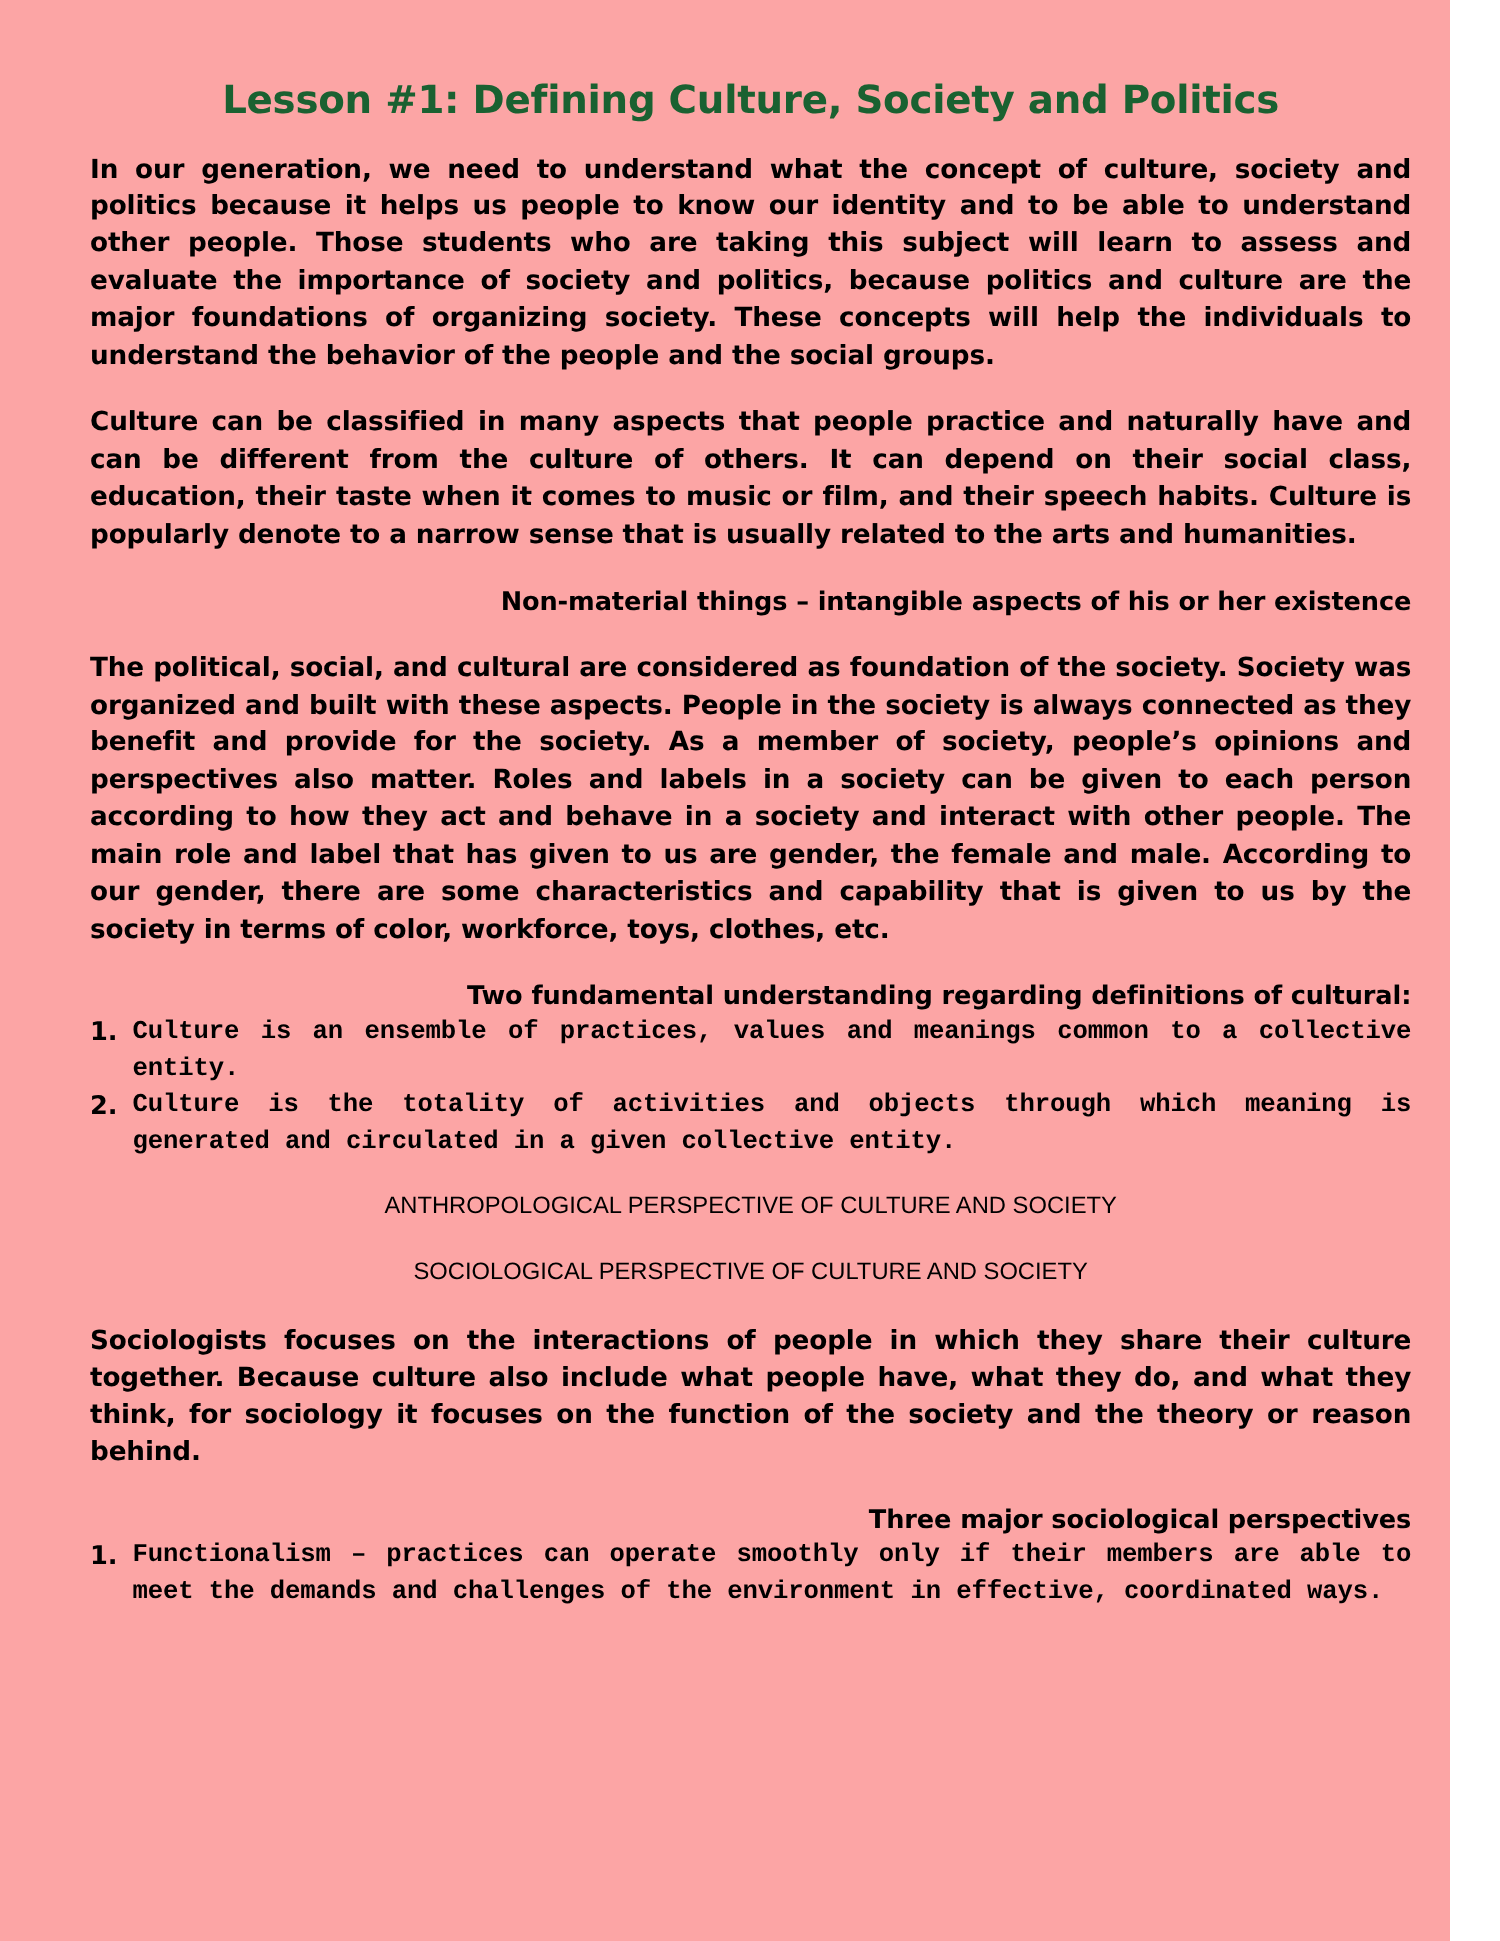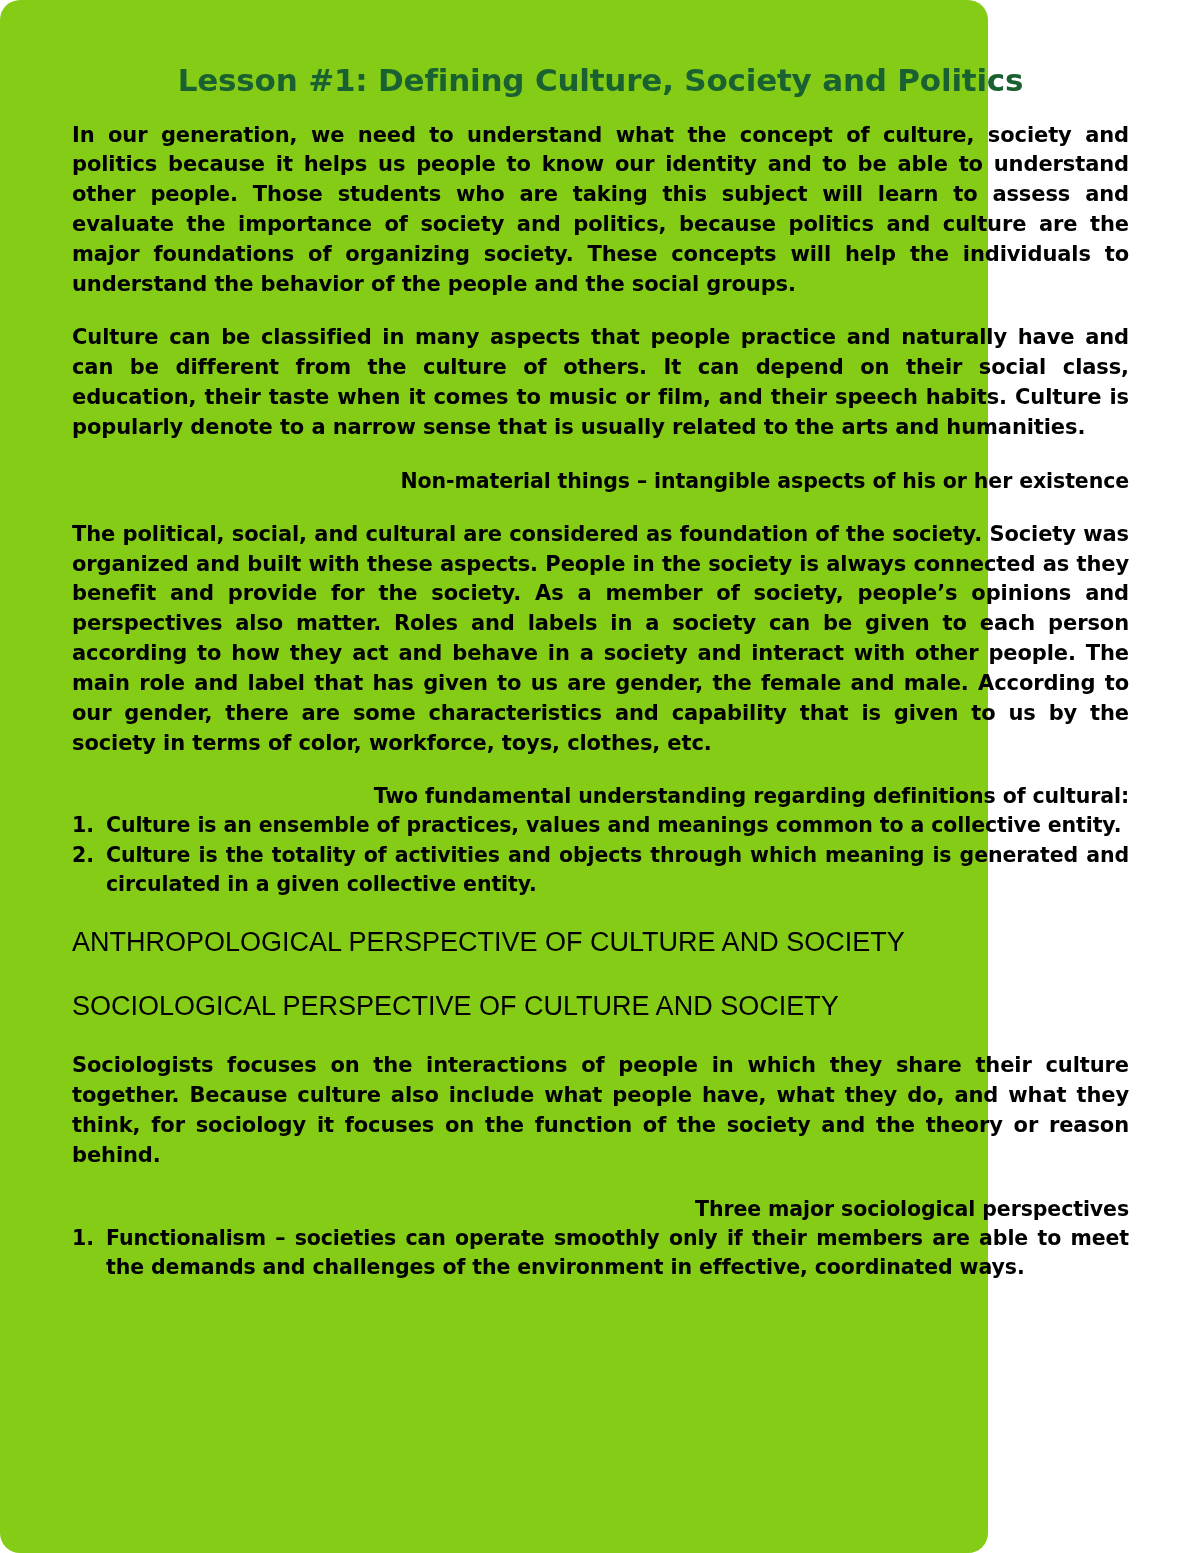--- a/index.html
+++ b/index.html
@@ -9,26 +9,25 @@
   }
   body {
     width: 1200px;
     height: 1553px;
     font-family: "DejaVu Sans", sans-serif;
     color: #000000;
     overflow: hidden;
   }
   .page {
     position: relative;
-    width: 988px;
+    width: 1160px;
     height: 1553px;
-    background: #84cc16;
+    background: #fca5a5;
     box-sizing: border-box;
     padding: 0;
-    border-radius: 20px;
   }
   .content {
     position: absolute;
     left: 72px;
     top: 62px;
     width: 1057px;
   }
 
   .doc-title {
     font-size: 31px;
@@ -57,25 +56,25 @@
     text-align: right;
     margin: 0;
     letter-spacing: -0.1px;
   }
 
   .block-gap {
     height: 24px;
   }
 
   .section-heading {
-    font-size: 27px;
+    font-size: 19px;
     font-weight: normal;
     font-family: "Liberation Sans", sans-serif;
     line-height: 1.42;
-    text-align: left;
+    text-align: center;
     margin: 0 0 26px 0;
     letter-spacing: 0px;
   }
 
   ol.numlist {
     margin: 0;
     padding: 0;
     list-style: none;
   }
   ol.numlist li {
@@ -92,20 +91,21 @@
   ol.numlist li .marker {
     position: absolute;
     left: 0;
     top: 0;
     width: 30px;
     text-align: left;
     font-weight: bold;
   }
   ol.numlist li .li-text {
     display: block;
+    font-family: Liberation Mono, monospace;
   }
   
 </style>
 </head>
 <body>
 
 <div class="page">
   <div class="content">
 
     <h1 class="doc-title">Lesson #1: Defining Culture, Society and Politics</h1>
@@ -141,18 +141,18 @@
 
     <p class="section-heading">SOCIOLOGICAL PERSPECTIVE OF CULTURE AND SOCIETY</p>
 
     <p class="para">Sociologists focuses on the interactions of people in which they share their culture together. Because culture also include what people have, what they do, and what they think, for sociology it focuses on the function of the society and the theory or reason behind.</p>
 
     <p class="plainline">Three major sociological perspectives</p>
 
     <ol class="numlist">
       <li>
         <span class="marker">1.</span>
-        <span class="li-text">Functionalism – societies can operate smoothly only if their members are able to meet the demands and challenges of the environment in effective, coordinated ways.</span>
+        <span class="li-text">Functionalism – practices can operate smoothly only if their members are able to meet the demands and challenges of the environment in effective, coordinated ways.</span>
       </li>
     </ol>
 
   </div>
 </div>
 
 </body></html>

